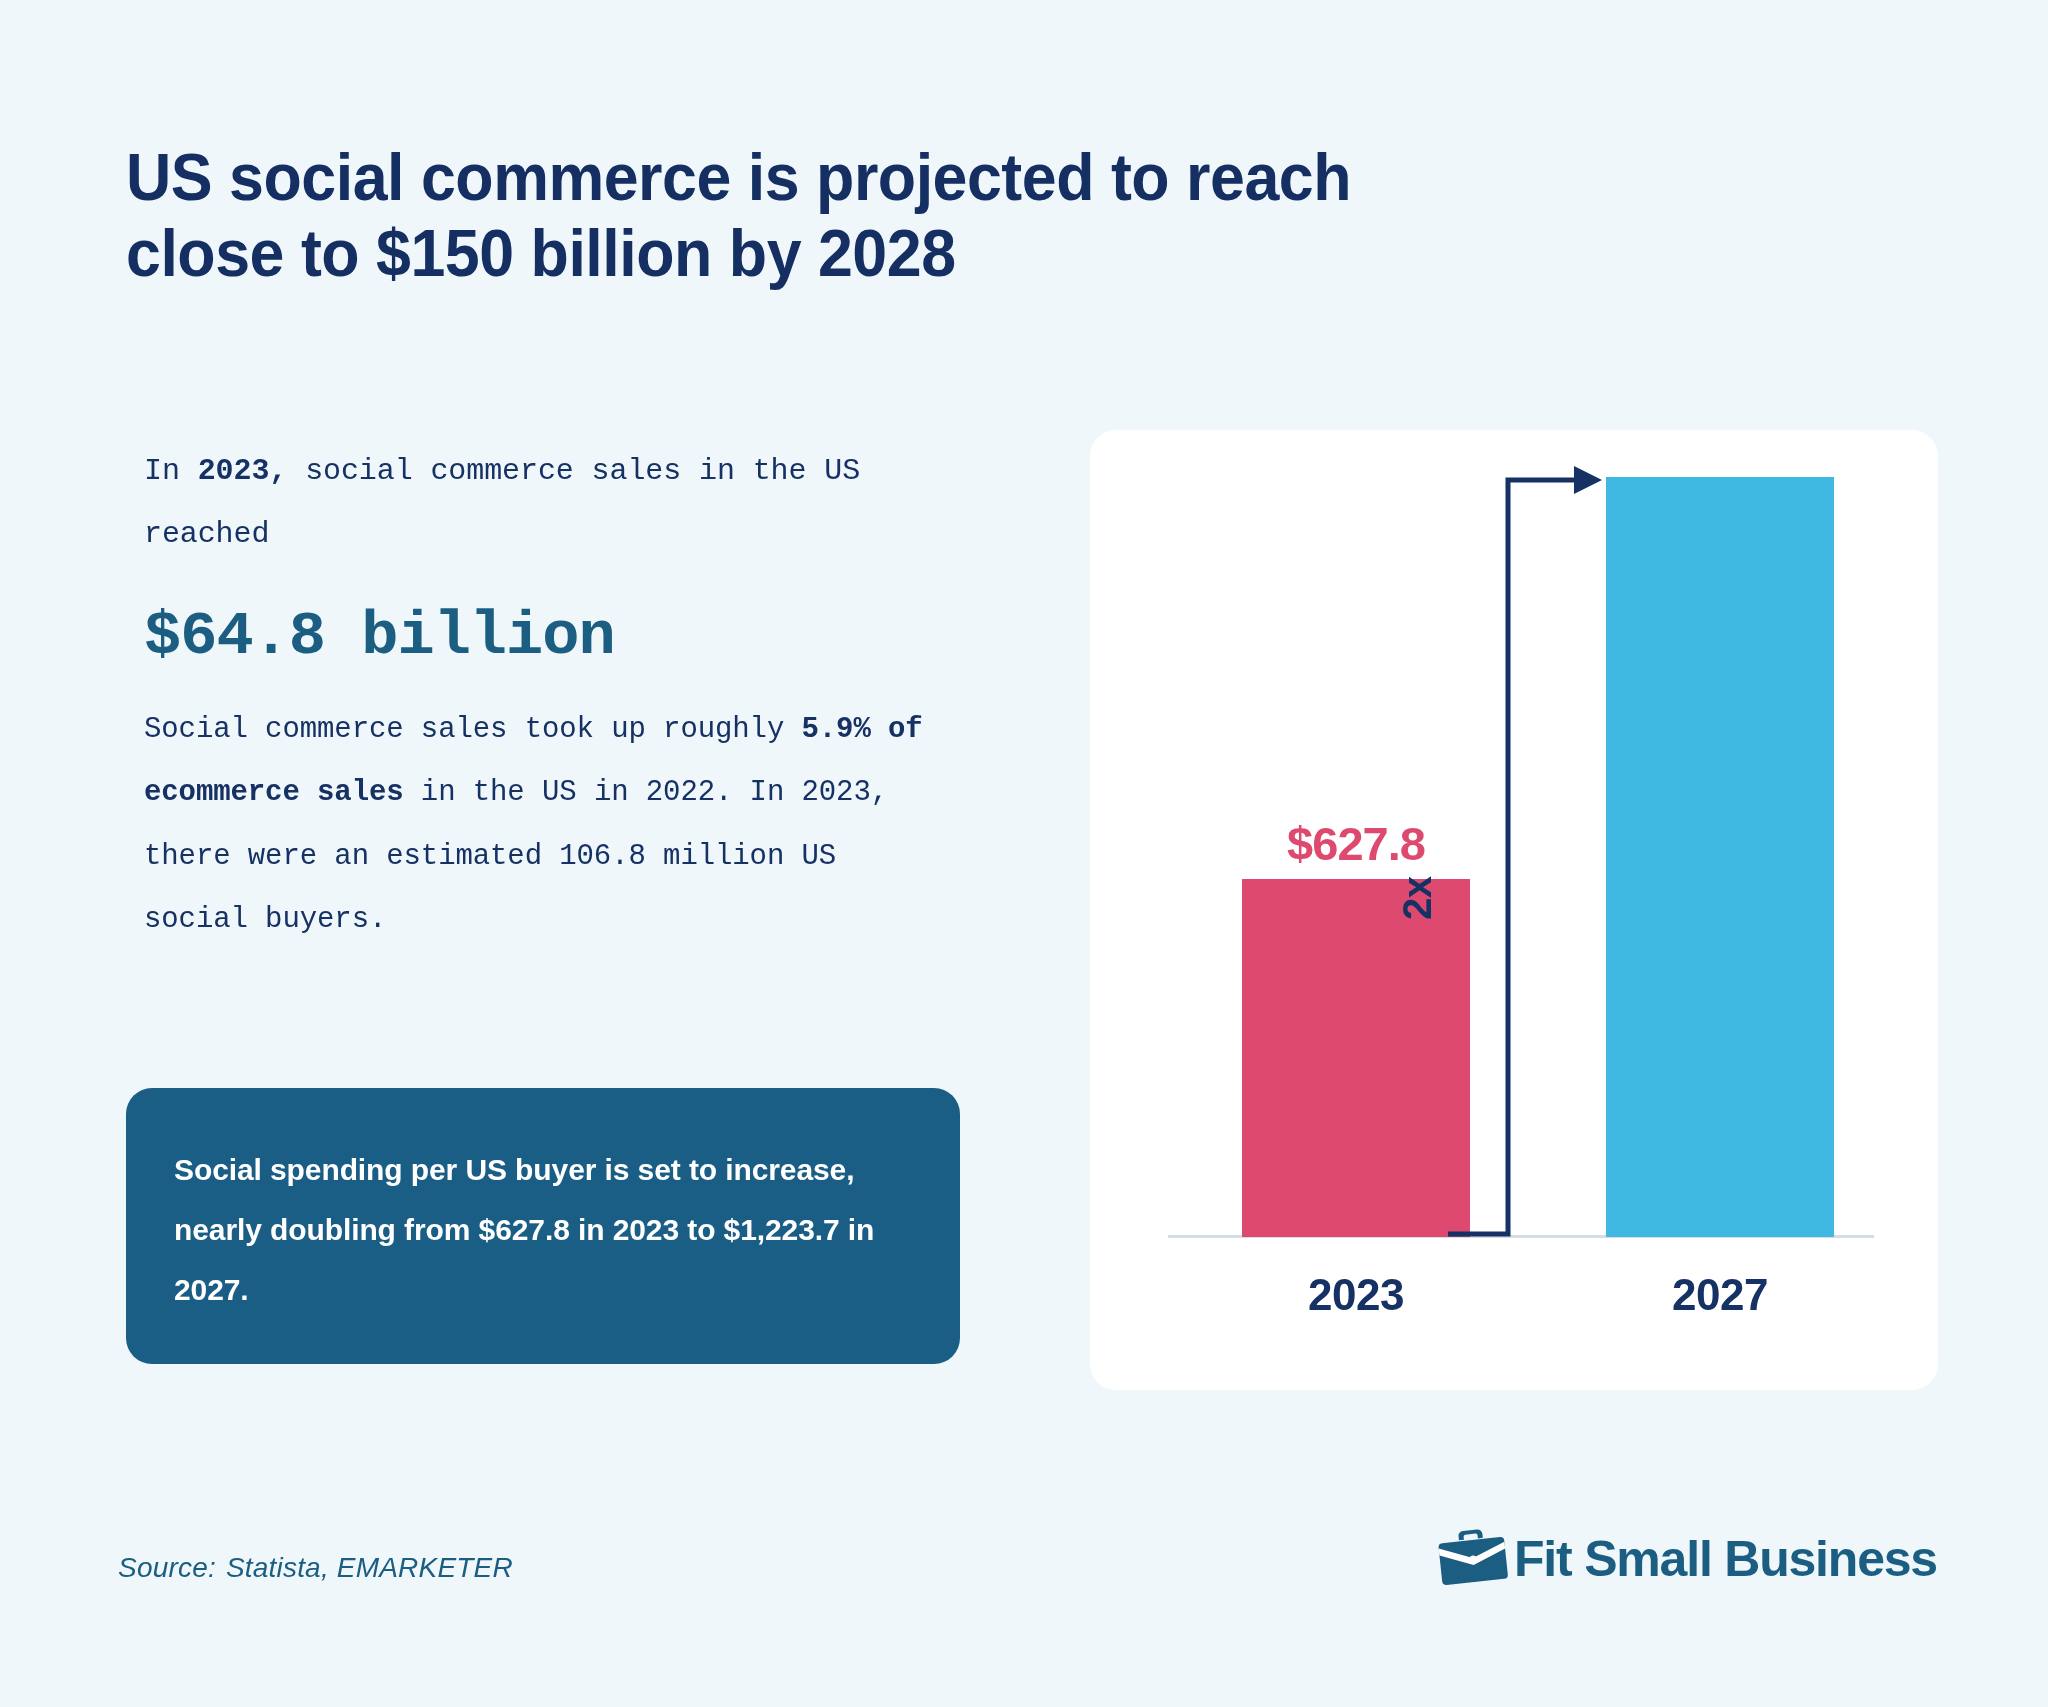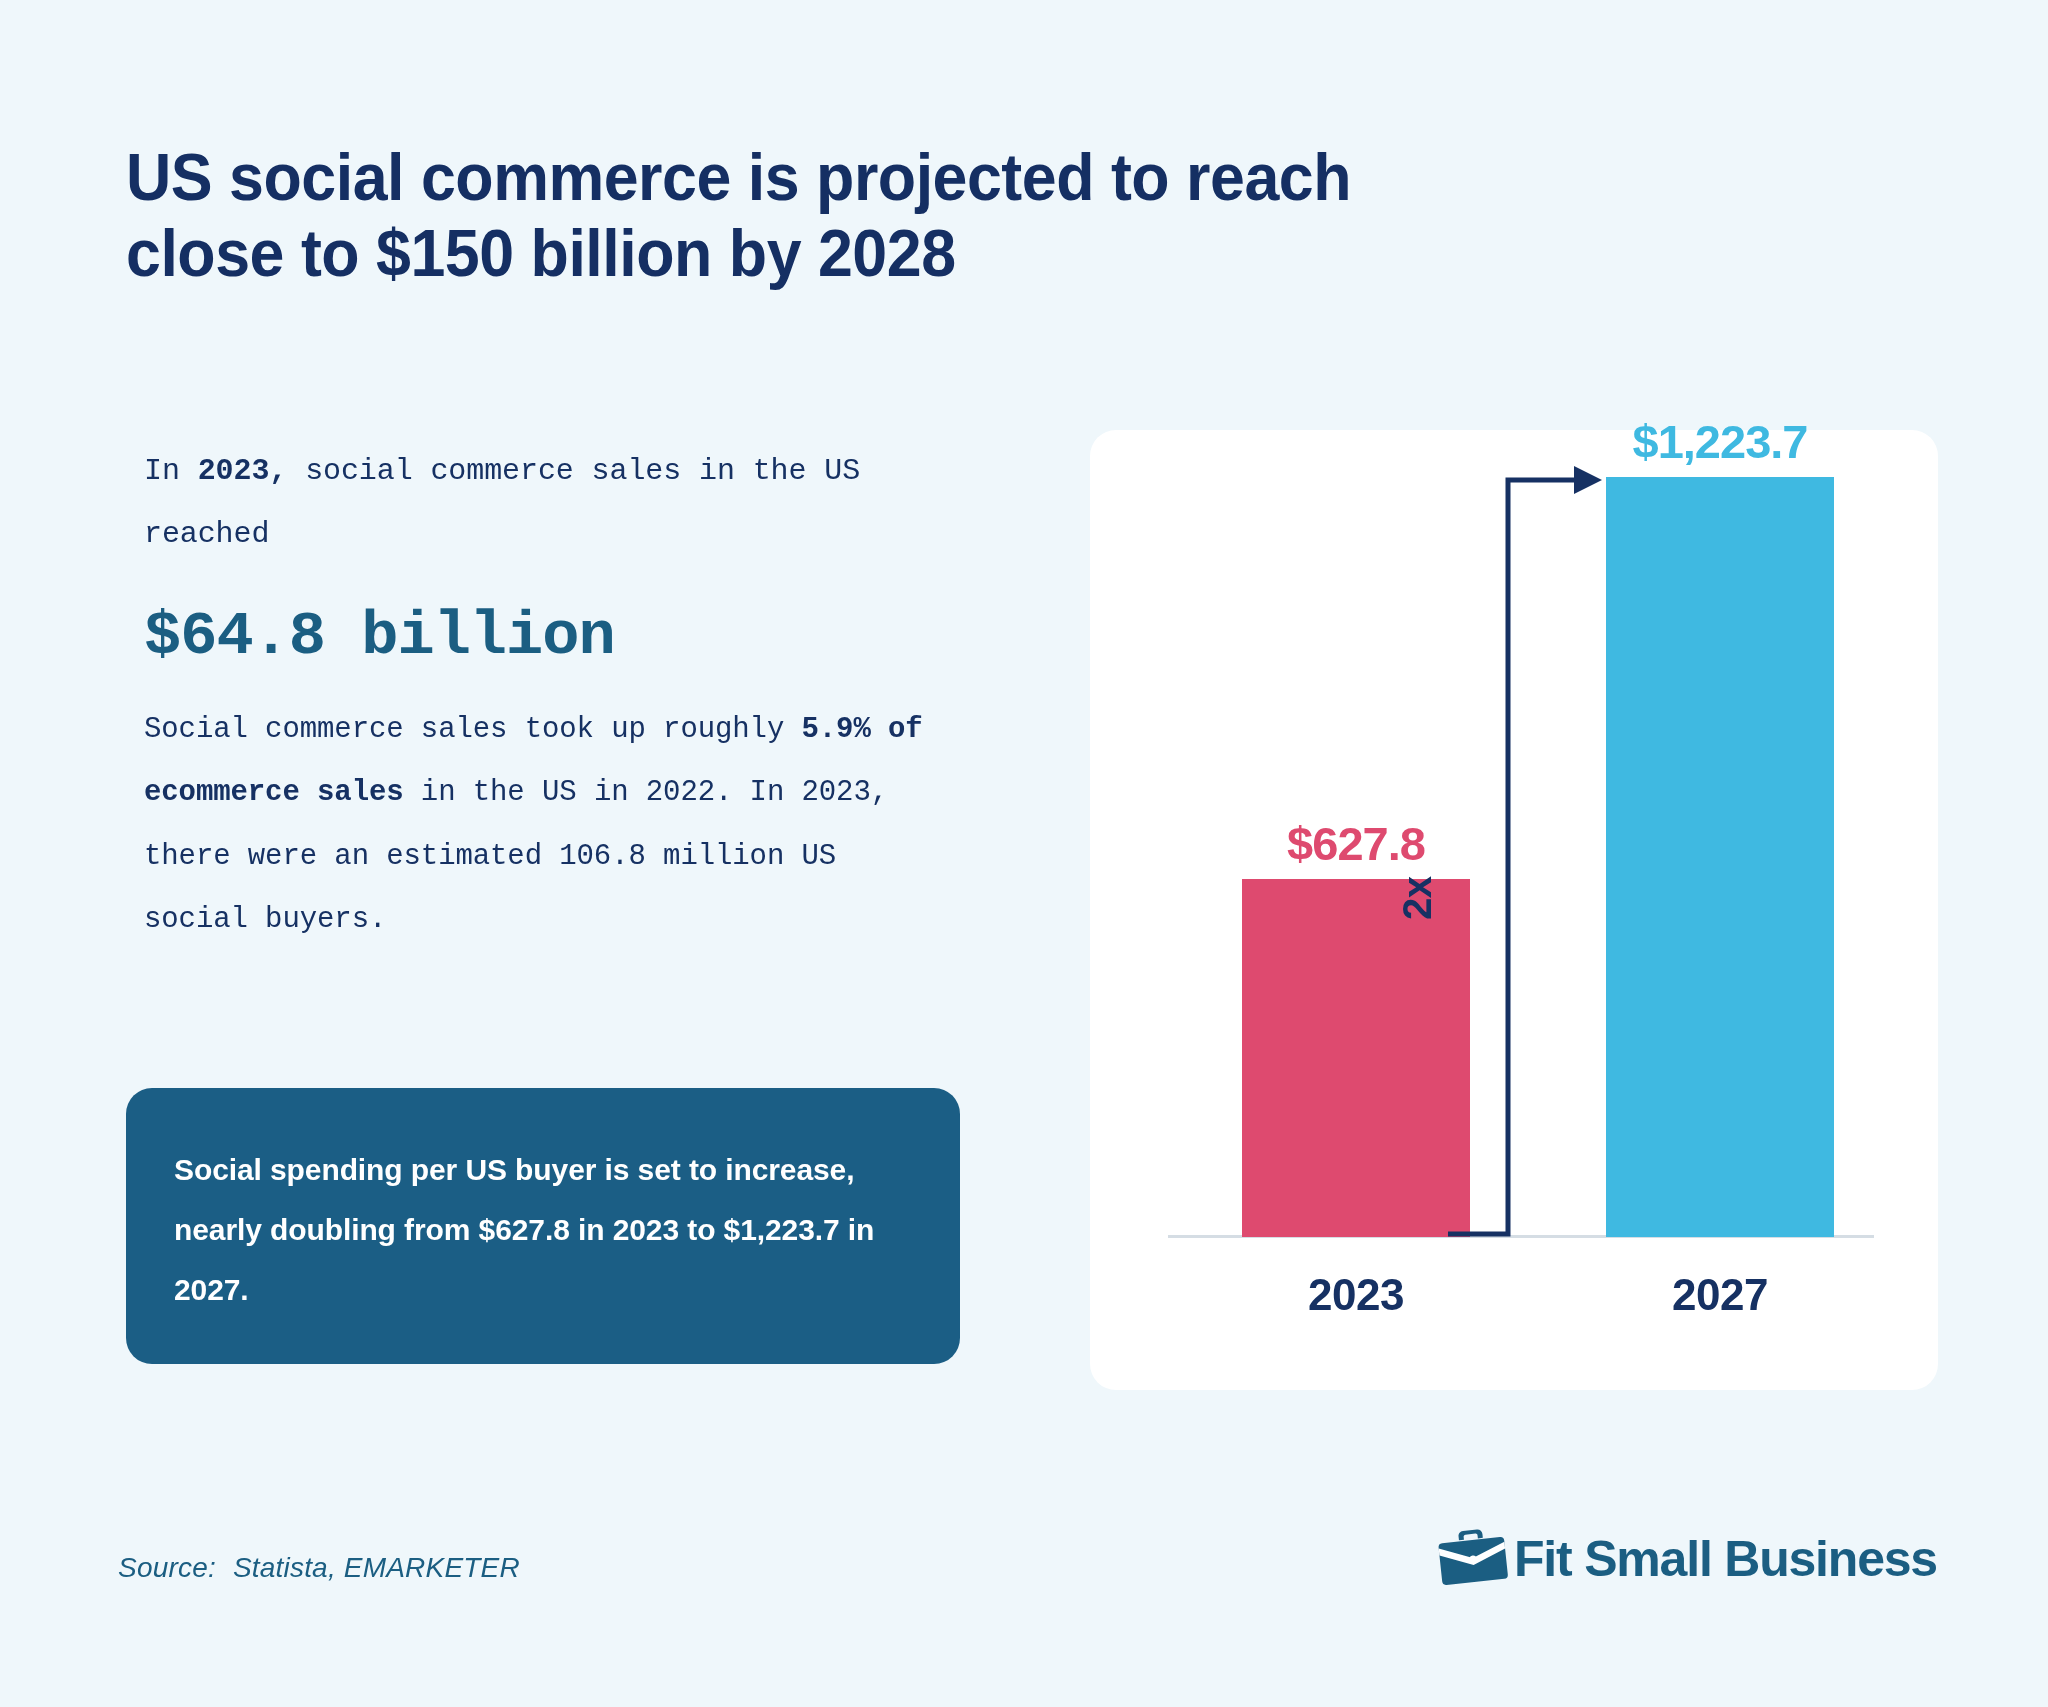--- a/index.html
+++ b/index.html
@@ -94,21 +94,21 @@
   
   .source {
     position: absolute;
     left: 118px;
     top: 1552px;
     font-size: 28px;
     font-style: italic;
     color: #1b5e82;
     letter-spacing: 0.2px;
   }
-  .source .src-label { margin-right: 17px; }
+  .source .src-label { margin-right: 10px; }
 
   
   .logo {
     position: absolute;
     left: 1434px;
     top: 1528px;
     display: flex;
     align-items: center;
     gap: 2px;
   }
@@ -256,21 +256,20 @@
 
   <div class="chart-card">
     <div class="plot">
 
       <div class="axis-line"></div>
 
       <div class="bar bar-2023"></div>
       <div class="bar bar-2027"></div>
 
       <div class="bar-value value-2023">$627.8</div>
-      <div class="bar-value value-2027">$1,223.7</div>
 
       <svg class="bracket-svg" viewBox="0 0 170 775">
         <path d="M0 772 L60 772 L60 18 L128 18" fill="none" stroke="#163163" stroke-width="5"></path>
         <path d="M126 4 L154 18 L126 32 Z" fill="#163163"></path>
       </svg>
 
       <div class="mult-label">2x</div>
 
       <div class="x-label x-2023">2023</div>
       <div class="x-label x-2027">2027</div>

